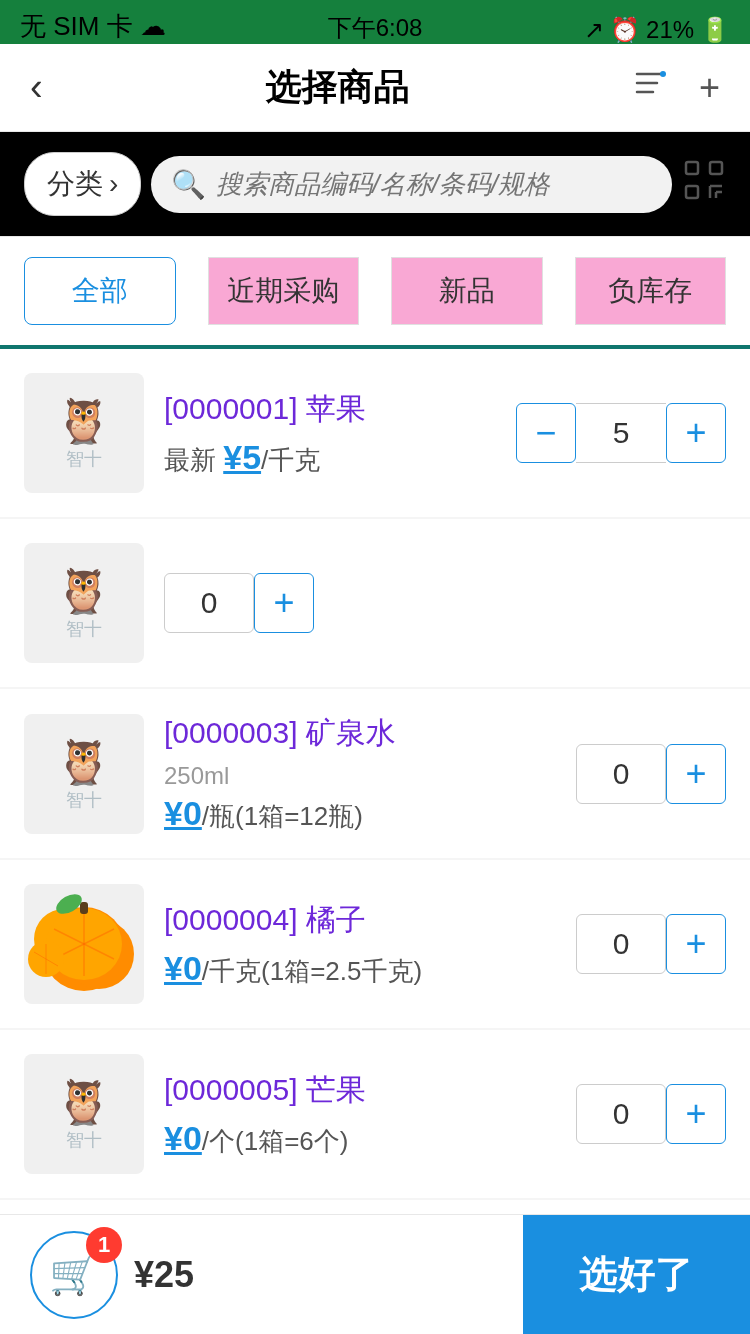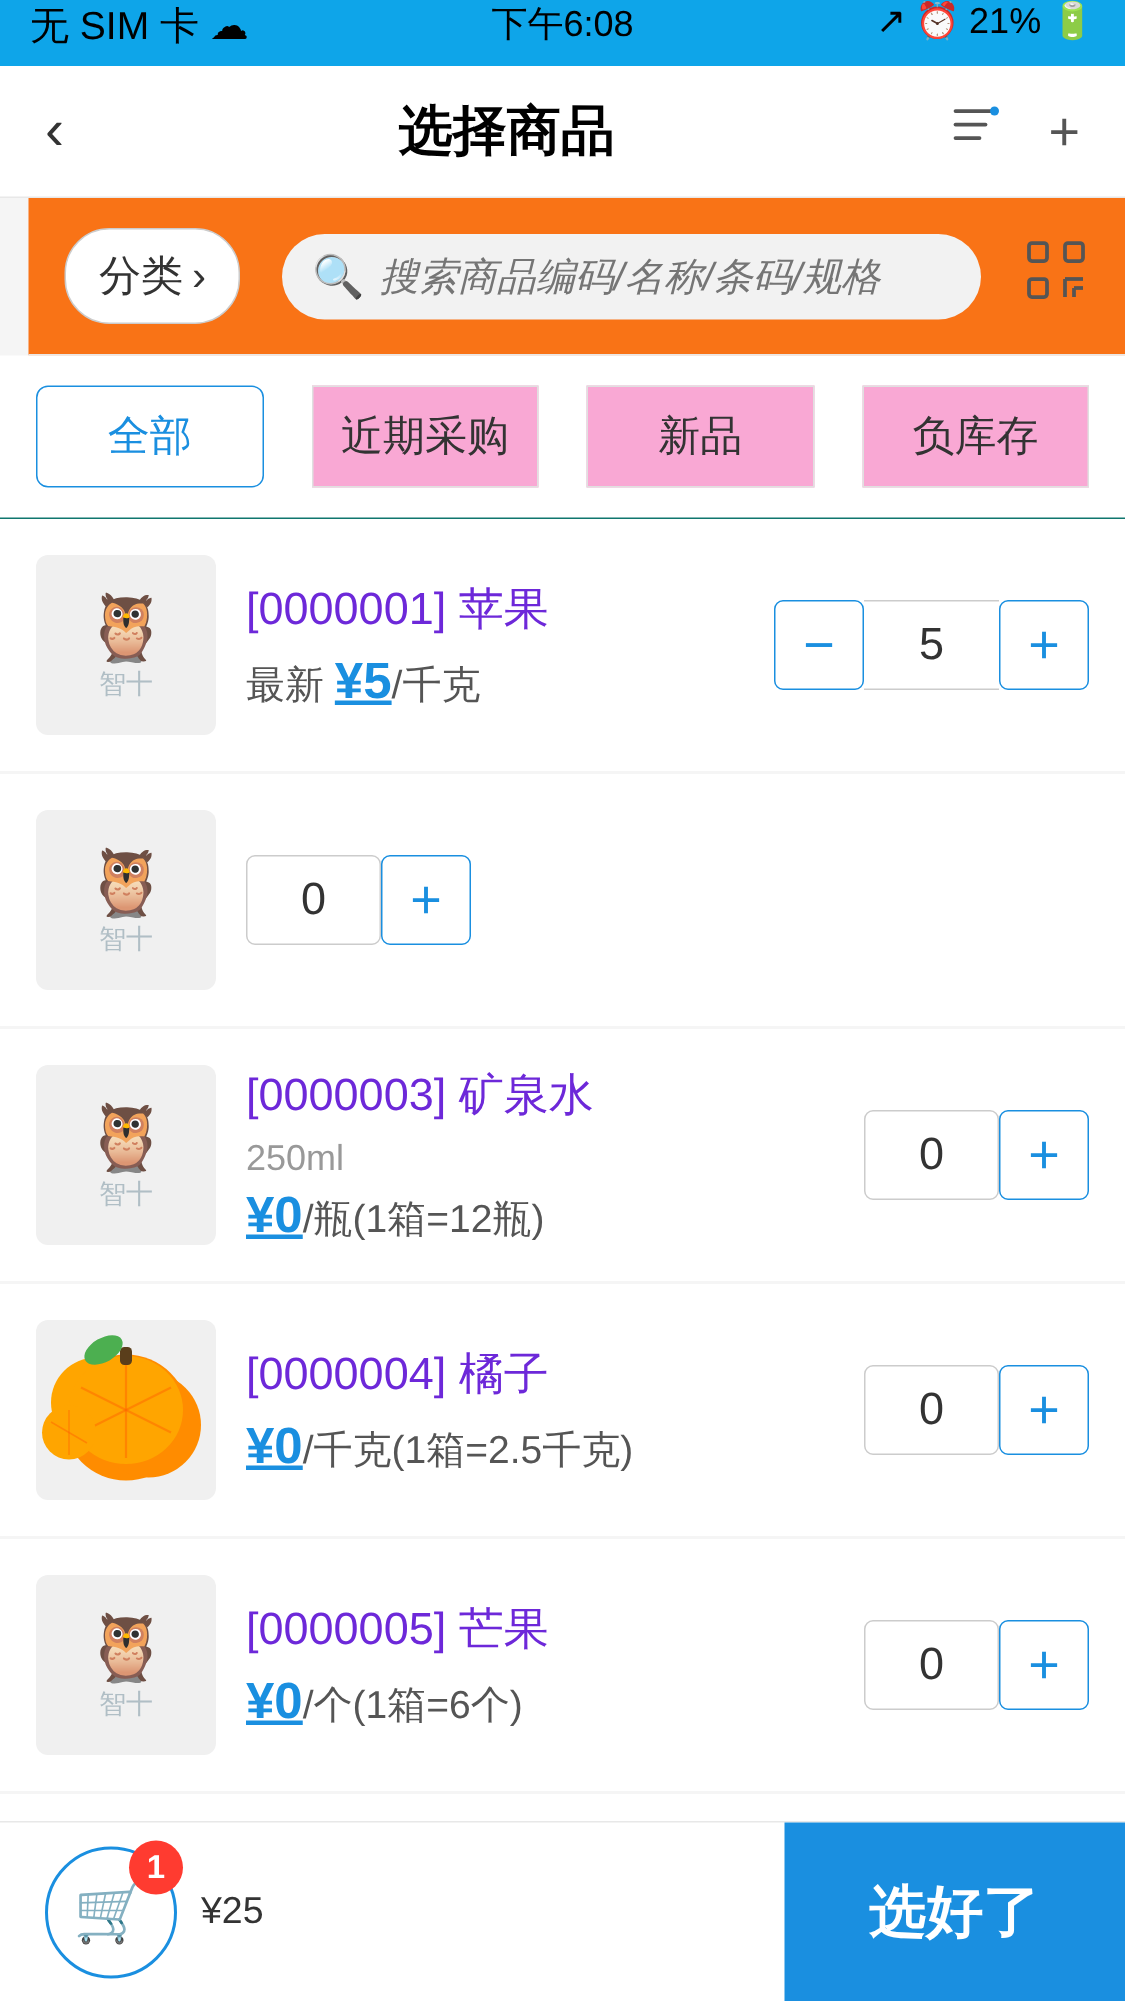--- a/index.html
+++ b/index.html
@@ -1,41 +1,41 @@
 <!DOCTYPE html>
 <html><head>
   <meta charset="utf-8">
   <meta name="viewport" content="width=750px">
   <style>
     * { box-sizing: border-box; margin: 0; padding: 0; }
     body { font-family: -apple-system, 'PingFang SC', 'Helvetica Neue', Arial, sans-serif; background: #f5f5f5; width: 750px; min-height: 1334px; overflow-x: hidden; }
 
     
-    .status-bar { height: 44px; background: #0ea5e9; display: flex; align-items: flex-start; justify-content: space-between; padding: 0 20px; font-size: 26px; }
+    .status-bar { height: 44px; background: #15803d; display: flex; align-items: flex-end; justify-content: space-between; padding: 0 20px; font-size: 26px; }
     .status-left { font-size: 26px; color: #000; }
     .status-center { font-size: 24px; font-weight: 500; color: #000; }
     .status-right { display: flex; align-items: center; gap: 6px; font-size: 24px; color: #000; }
 
     
     .nav-bar { height: 88px; background: #fff; display: flex; align-items: center; justify-content: space-between; padding: 0 30px; border-bottom: 1px solid #e8e8e8; }
     .nav-back { font-size: 38px; color: #333; cursor: pointer; }
     .nav-title { font-size: 36px; font-weight: 600; color: #000; }
     .nav-actions { display: flex; gap: 30px; align-items: center; }
     .nav-icon { font-size: 36px; color: #555; cursor: pointer; }
 
     
-    .toolbar { background: #f97316; padding: 20px 24px; display: flex; align-items: center; gap: 28px; border-bottom: 1px solid #e8e8e8; margin-left: 19px; }
+    .toolbar { background: #000000; padding: 20px 24px; display: flex; align-items: center; gap: 10px; border-bottom: 1px solid #e8e8e8; }
     .category-btn { display: flex; align-items: center; gap: 6px; border: 1px solid #ccc; border-radius: 30px; padding: 12px 22px; font-size: 28px; color: #333; background: #fff; white-space: nowrap; }
     .search-box { flex: 1; display: flex; align-items: center; background: #f2f2f2; border-radius: 30px; padding: 12px 20px; gap: 10px; }
     .search-icon { font-size: 28px; color: #999; }
     .search-input { border: none; background: transparent; font-size: 26px; color: #999; outline: none; flex: 1; width: 100%; font-style: italic; }
     .scan-icon { font-size: 34px; color: #555; cursor: pointer; }
 
     
-    .filter-tabs { background: #fff; display: flex; padding: 20px 24px; gap: 32px; border-bottom: 1px solid #0f766e; }
+    .filter-tabs { background: #fff; display: flex; padding: 20px 24px; gap: 32px; border-bottom: 4px solid #0f766e; }
     .filter-tab { flex: 1; text-align: center; padding: 14px 0; border-radius: 0; font-size: 28px; color: #333; background: #f9a8d4; border: 1px solid #e0e0e0; cursor: pointer; }
     .filter-tab.active { background: #fff; color: #1a8fe0; border: 1.5px solid #1a8fe0; border-radius: 8px; }
 
     
     .product-list { background: #f5f5f5; }
     .product-item { background: #fff; margin-bottom: 2px; display: flex; align-items: center; padding: 24px 24px; gap: 20px; }
     .product-thumb { width: 120px; height: 120px; background: #f0f0f0; border-radius: 8px; display: flex; align-items: center; justify-content: center; overflow: hidden; flex-shrink: 0; }
     .owl-placeholder { width: 100%; height: 100%; display: flex; flex-direction: column; align-items: center; justify-content: center; }
     .owl-icon { font-size: 44px; color: #b0bec5; }
     .owl-text { font-size: 18px; color: #b0bec5; }
@@ -50,21 +50,21 @@
     .qty-input { width: 90px; height: 60px; border: 1.5px solid #ccc; border-left: none; border-right: none; text-align: center; font-size: 30px; color: #333; outline: none; }
     .qty-btn-plus { border-radius: 6px; }
     .batch-btn { border: 1.5px solid #1a8fe0; color: #1a8fe0; background: #fff; border-radius: 6px; padding: 12px 18px; font-size: 26px; cursor: pointer; white-space: nowrap; }
 
     
     .bottom-bar { position: fixed; bottom: 0; left: 0; width: 750px; height: 120px; background: #fff; display: flex; align-items: center; border-top: 1px solid #e8e8e8; }
     .cart-area { flex: 1; display: flex; align-items: center; padding: 0 30px; gap: 16px; }
     .cart-icon-wrap { position: relative; width: 88px; height: 88px; border-radius: 50%; border: 2px solid #1a8fe0; display: flex; align-items: center; justify-content: center; background: #fff; cursor: pointer; }
     .cart-icon { font-size: 40px; color: #1a8fe0; }
     .cart-badge { position: absolute; top: -6px; right: -6px; width: 36px; height: 36px; background: #ff3b30; border-radius: 50%; display: flex; align-items: center; justify-content: center; color: #fff; font-size: 22px; font-weight: bold; }
-    .cart-total { font-size: 25px; font-weight: normal; color: #333; }
+    .cart-total { font-size: 36px; font-weight: bold; color: #333; }
     .confirm-btn { width: 227px; height: 120px; background: #1a8fe0; color: #fff; font-size: 38px; font-weight: 600; border: none; cursor: pointer; display: flex; align-items: center; justify-content: center; }
   </style>
 </head>
 <body>
 
 <div class="status-bar">
   <span class="status-left">无 SIM 卡 ☁</span>
   <span class="status-center">下午6:08</span>
   <span class="status-right">
     <span>↗</span>

